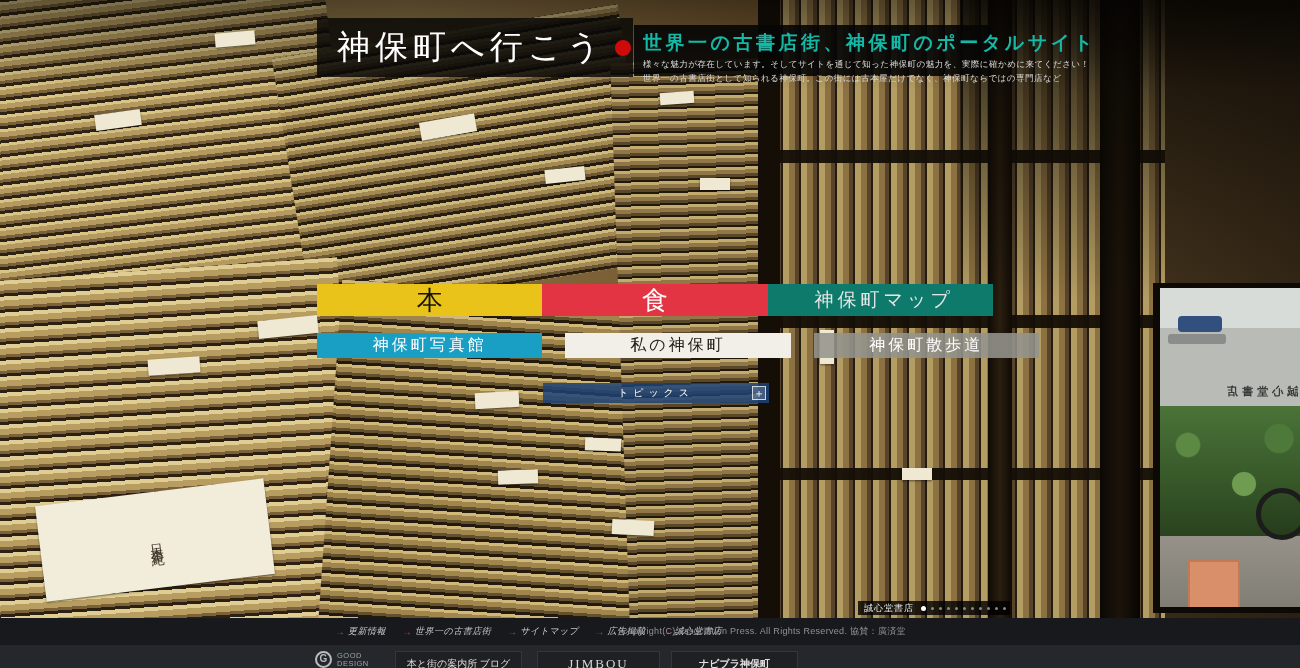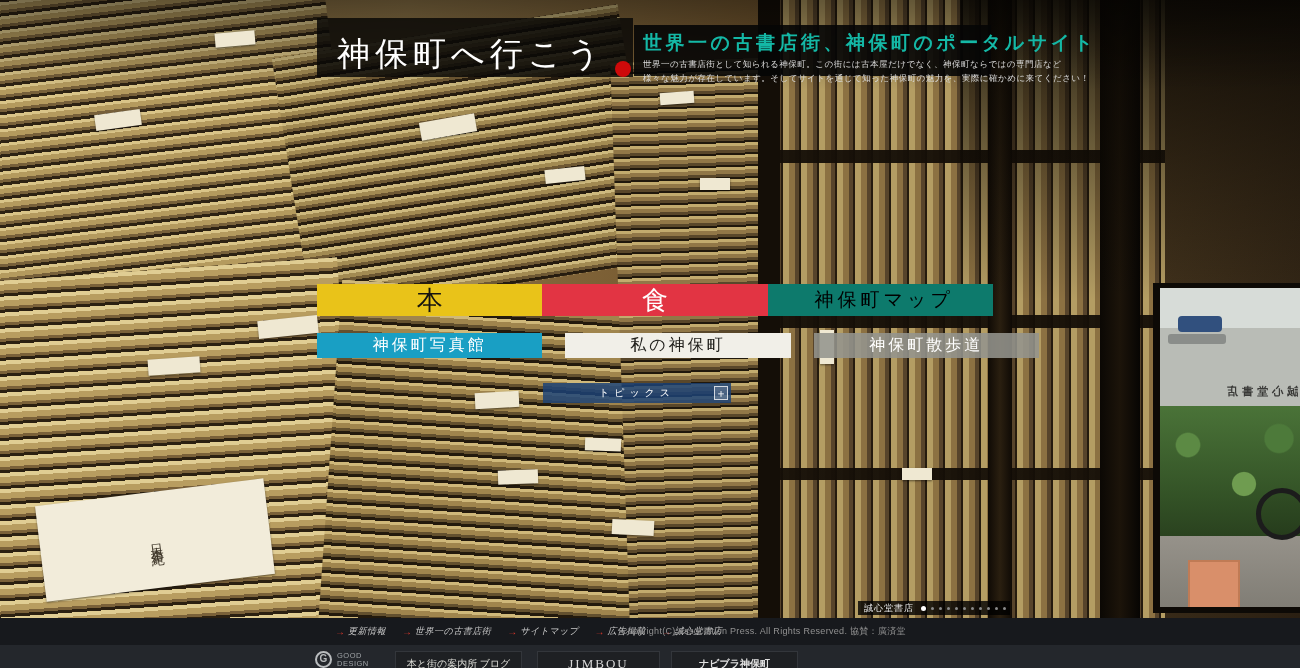--- a/index.html
+++ b/index.html
@@ -53,44 +53,44 @@
   .win-wheel { position:absolute; left:96px; top:200px; width:52px; height:52px; border-radius:50%;
     border:5px solid #1c1c1c; background:rgba(0,0,0,.08); }
   .win-poster { position:absolute; left:28px; top:272px; width:52px; height:58px; background:#d98f6a; border:2px solid #c07b55; }
   .label { position:absolute; background:#efe8d2; box-shadow:0 1px 2px rgba(0,0,0,.5); }
   .bigsheet { left:40px; top:492px; width:230px; height:96px; transform:rotate(-7deg); background:#f2ecda;
     display:flex; align-items:center; justify-content:center; }
   .bigsheet span { writing-mode:vertical-rl; font-family:"Liberation Serif","DejaVu Serif",serif;
     font-size:13px; color:#3d3528; letter-spacing:3px; }
   
   .logo-box { position:absolute; left:317px; top:18px; width:316px; height:59px;
-    background:rgba(10,9,7,.86); display:flex; align-items:flex-end; padding-left:20px; }
+    background:rgba(10,9,7,.86); display:flex; align-items:center; padding-left:20px; }
   .logo-text { color:#fff; font-family:"Liberation Serif","DejaVu Serif",serif;
     font-size:33px; letter-spacing:5px; white-space:nowrap; }
   .logo-dot { display:inline-block; width:16px; height:16px; border-radius:50%; background:#cf0a0a; margin-left:10px; }
   .tagline-box { position:absolute; left:634px; top:25px; width:357px; height:51px;
     background:rgba(6,6,6,.9); padding:5px 9px 0 9px; }
   .tagline-title { color:#14b8a6; font-family:"Liberation Serif","DejaVu Serif",serif;
     font-size:19px; font-weight:bold; letter-spacing:3.5px; white-space:nowrap; }
   .tagline-body { margin-top:3px; color:#d9d9d9; font-size:8.6px; line-height:10.5px; letter-spacing:.4px; white-space:nowrap; }
   
   .nav-row { position:absolute; left:317px; display:flex; }
   .row1 { top:284px; }
   .row2 { top:333px;gap:23px; }
   .nav-btn { display:flex; align-items:center; justify-content:center; cursor:pointer;
     font-family:"Liberation Serif","DejaVu Serif",serif; }
   .row1 .nav-btn { width:225.3px; height:32px; }
   .row2 .nav-btn { width:225.3px; height:25px; }
   .c-book { background:#e9c319; color:#161410; font-size:26px; }
   .c-food { background:#e23443; color:#fff; font-size:26px; }
-  .c-map  { background:#0d7a6c; color:#000000; font-size:19px; letter-spacing:4px;padding-left:8px; }
+  .c-map  { background:#0d7a6c; color:#e5e5e5; font-size:19px; letter-spacing:4px;padding-left:8px; }
   .c-photo{ background:#199fc4; color:#fff; font-size:16px; letter-spacing:3px; }
   .c-my   { background:#f1efe8; color:#21201c; font-size:16px; letter-spacing:3px; }
   .c-walk { background:rgba(148,148,141,.88); color:#fff; font-size:16px; letter-spacing:3px; }
-  .topics-bar { position:absolute; left:543px; top:383px; width:188px; height:20px;
+  .topics-bar { position:absolute; left:543px; top:383px; width:226px; height:20px;
     background:rgba(28,66,118,.85); display:flex; align-items:center; justify-content:center; cursor:pointer; }
   .topics-label { color:#fff; font-size:10px; letter-spacing:5px; }
   .topics-plus { position:absolute; right:3px; top:3px; width:14px; height:14px;
     background:rgba(255,255,255,.18); border:1px solid rgba(255,255,255,.75);
     color:#fff; font-size:11px; line-height:12px; text-align:center; }
   
   .caption-bar { position:absolute; left:858px; top:601px; width:152px; height:14px;
     background:rgba(0,0,0,.8); display:flex; align-items:center; padding:0 6px; }
   .caption-text { color:#eee; font-size:9px; letter-spacing:1px; white-space:nowrap; }
   .dots { display:flex; align-items:center; margin-left:7px; gap:5px; }
@@ -164,22 +164,22 @@
       <span>日本書紀</span>
     </div>
   </div>
 
   <div class="logo-box">
     <span class="logo-text">神保町へ行こう</span>
     <span class="logo-dot"></span>
   </div>
   <div class="tagline-box">
     <div class="tagline-title">世界一の古書店街、神保町のポータルサイト</div>
+    <div class="tagline-body">様々な魅力が存在しています。そしてサイトを通じて知った神保町の魅力を、実際に確かめに来てください！</div>
     <div class="tagline-body">世界一の古書店街として知られる神保町。この街には古本屋だけでなく、神保町ならではの専門店など</div>
-    <div class="tagline-body">様々な魅力が存在しています。そしてサイトを通じて知った神保町の魅力を、実際に確かめに来てください！</div>
   </div>
 
   <div class="nav-row row1">
     <div class="nav-btn c-book">
       <span>本</span>
     </div>
     <div class="nav-btn c-food">
       <span>食</span>
     </div>
     <div class="nav-btn c-map">

